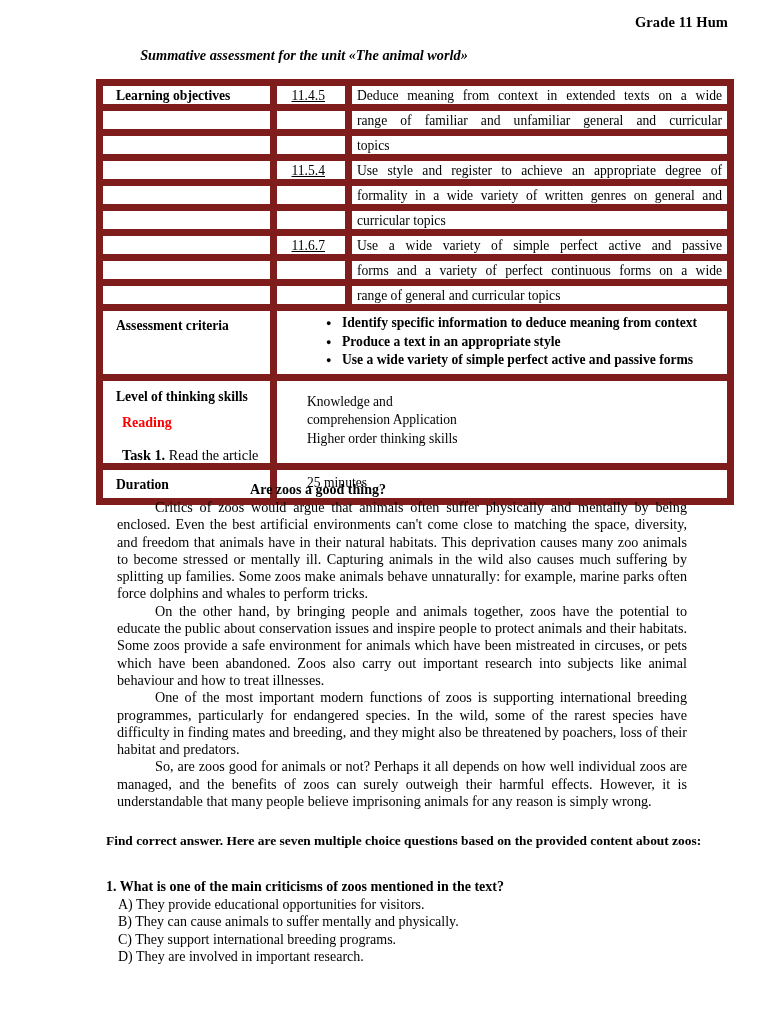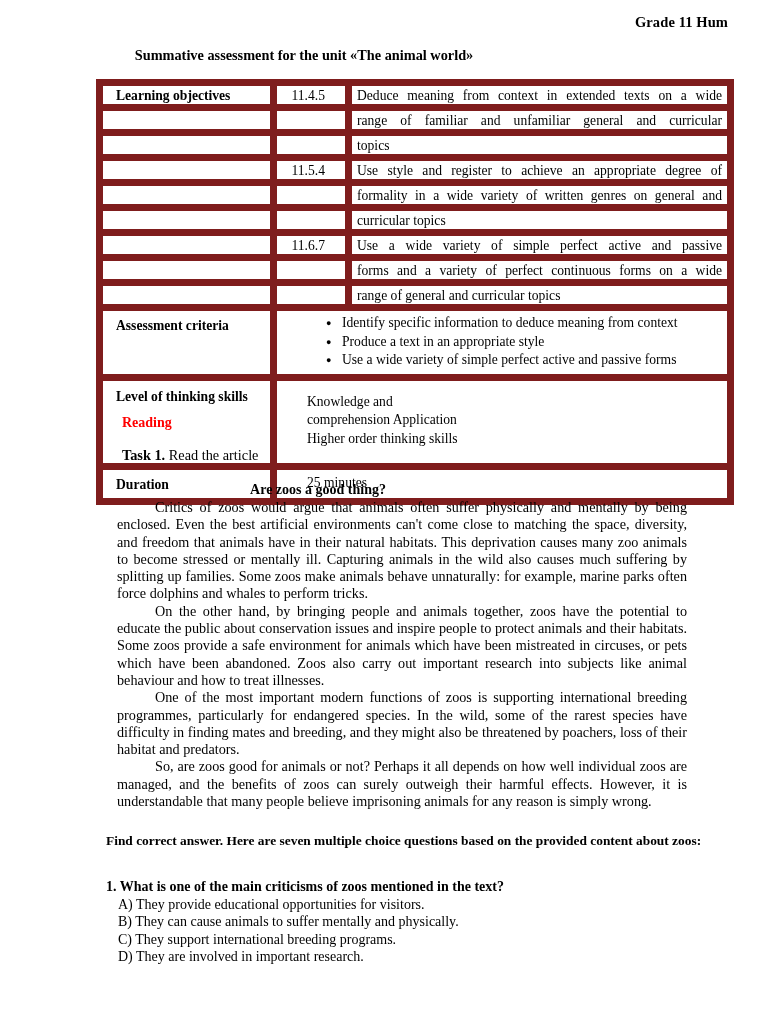--- a/index.html
+++ b/index.html
@@ -33,20 +33,21 @@
   }
   
   .doc-title {
     position: absolute;
     top: 47px;
     left: 0;
     width: 608px;
     text-align: center;
     font-size: 14.3px;
     font-weight: bold;
+    font-style: italic;
   }
   
   .info-table {
     position: absolute;
     top: 79px;
     left: 96px;
     width: 631px;
     border-collapse: collapse;
     table-layout: fixed;
     font-size: 13.6px;
@@ -65,20 +66,21 @@
   td.label-cell {
     font-weight: bold;
     padding-left: 13px;
     padding-top: 1px;
   }
   td.code-cell {
     text-align: right;
     padding-right: 20px;
     padding-top: 1px;
     white-space: nowrap;
+    text-decoration: underline;
   }
   td.text-cell {
     text-align: justify;
     text-align-last: justify;
     padding-top: 1px;
     padding-left: 5px;
     padding-right: 5px;
     white-space: nowrap;
   }
   td.text-cell.last-line {
@@ -93,20 +95,21 @@
   }
   td.crit-cell ul {
     margin: 0;
     padding: 0 0 0 44px;
     list-style: none;
   }
   td.crit-cell li {
     position: relative;
     line-height: 18.5px;
     padding-left: 16px;
+    font-weight: bold;
   }
   td.crit-cell li:before {
     content: "\25CF";
     position: absolute;
     left: 0;
     top: 0;
     font-size: 9px;
     line-height: 19px;
   }
   td.think-cell {

